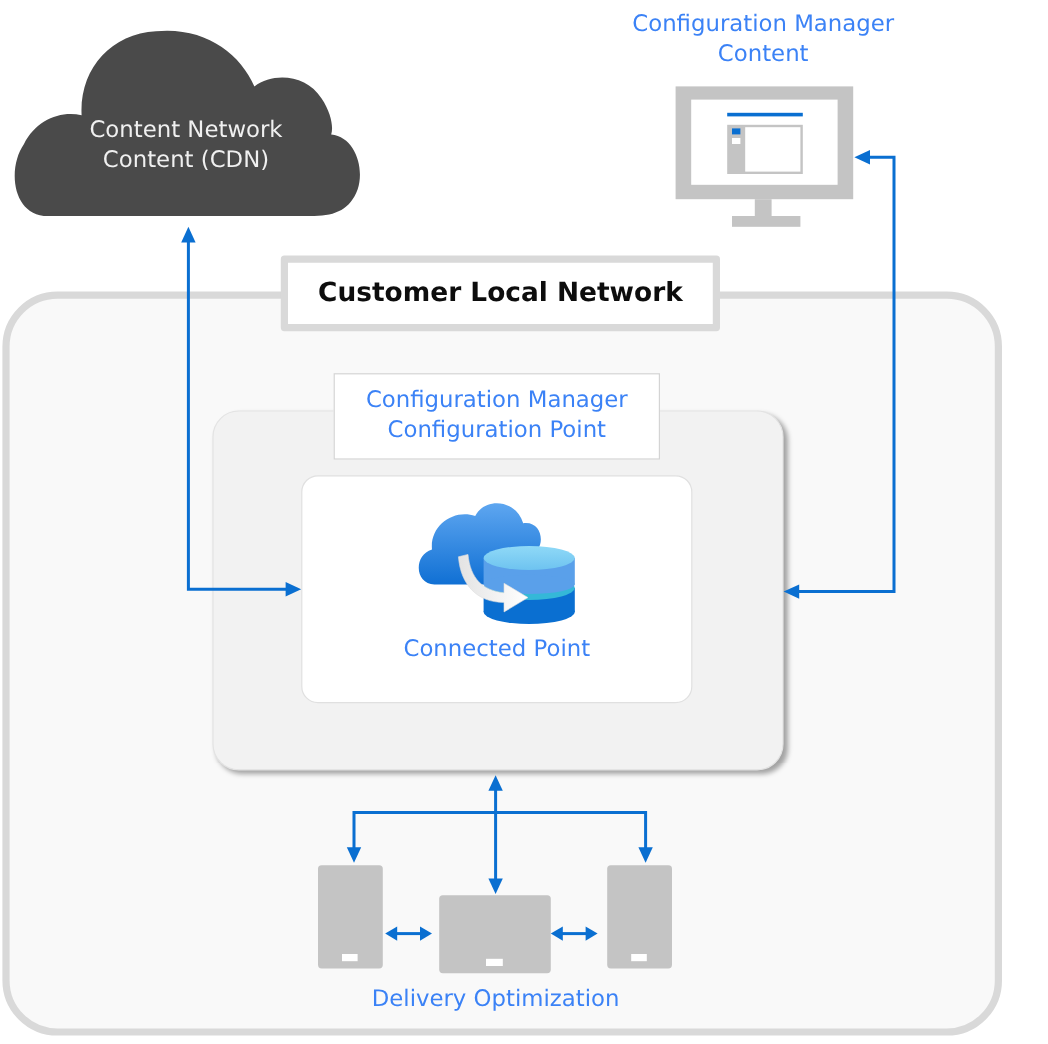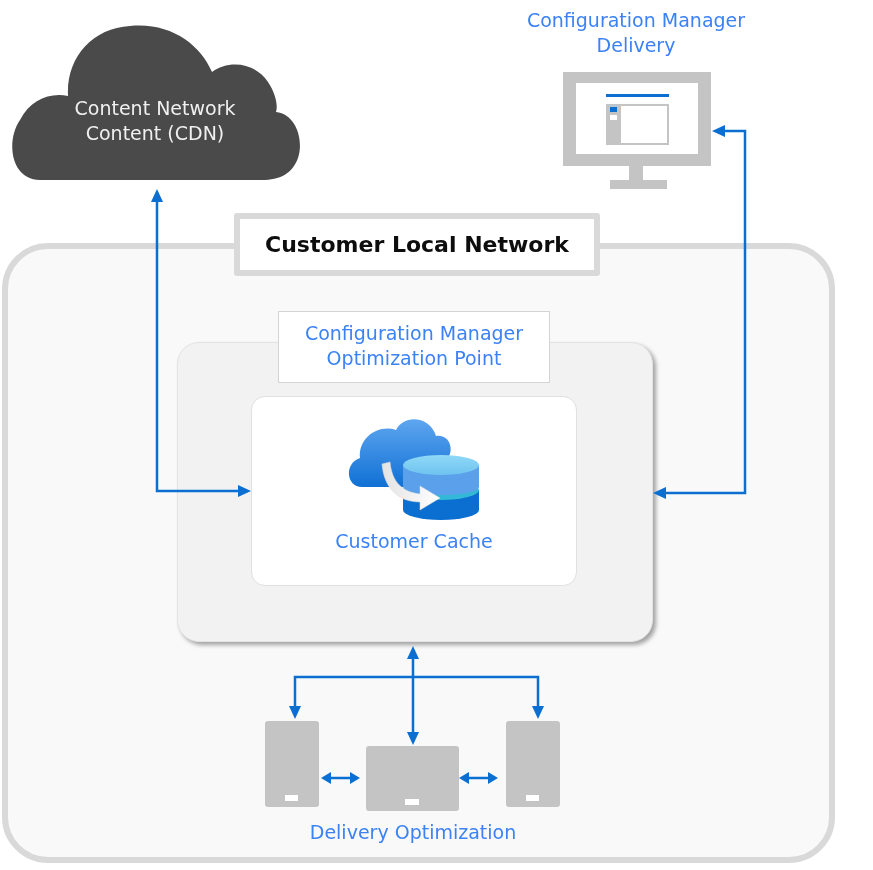--- a/index.html
+++ b/index.html
@@ -110,23 +110,23 @@
     <polygon points="498,778 488,772 488,784" fill="#0a6fd1"></polygon>
   </g>
 </svg>
 
 <div class="abs net-title-box">
   <span class="net-title">Customer Local Network</span>
 </div>
 
 <div class="abs dp-title-box"></div>
 <div class="lbl" style="left:278px; top:321px; width:272px;">Configuration Manager</div>
-<div class="lbl" style="left:278px; top:346px; width:272px;">Optimization Point</div>
+<div class="lbl" style="left:278px; top:346px; width:272px;">Configuration Point</div>
 
 <div class="lbl" style="left:30px; top:96px; width:250px; color:#f0f0f0;">Content Network</div>
 <div class="lbl" style="left:30px; top:121px; width:250px; color:#f0f0f0;">Content (CDN)</div>
 
 <div class="lbl" style="left:510px; top:8px; width:252px;">Configuration Manager</div>
-<div class="lbl" style="left:510px; top:33px; width:252px;">Delivery</div>
+<div class="lbl" style="left:510px; top:33px; width:252px;">Content</div>
 
-<div class="lbl" style="left:251px; top:529px; width:326px;">Customer Cache</div>
+<div class="lbl" style="left:251px; top:529px; width:326px;">Connected Point</div>
 
 <div class="lbl" style="left:263px; top:820px; width:300px;">Delivery Optimization</div>
 
 </body></html>

